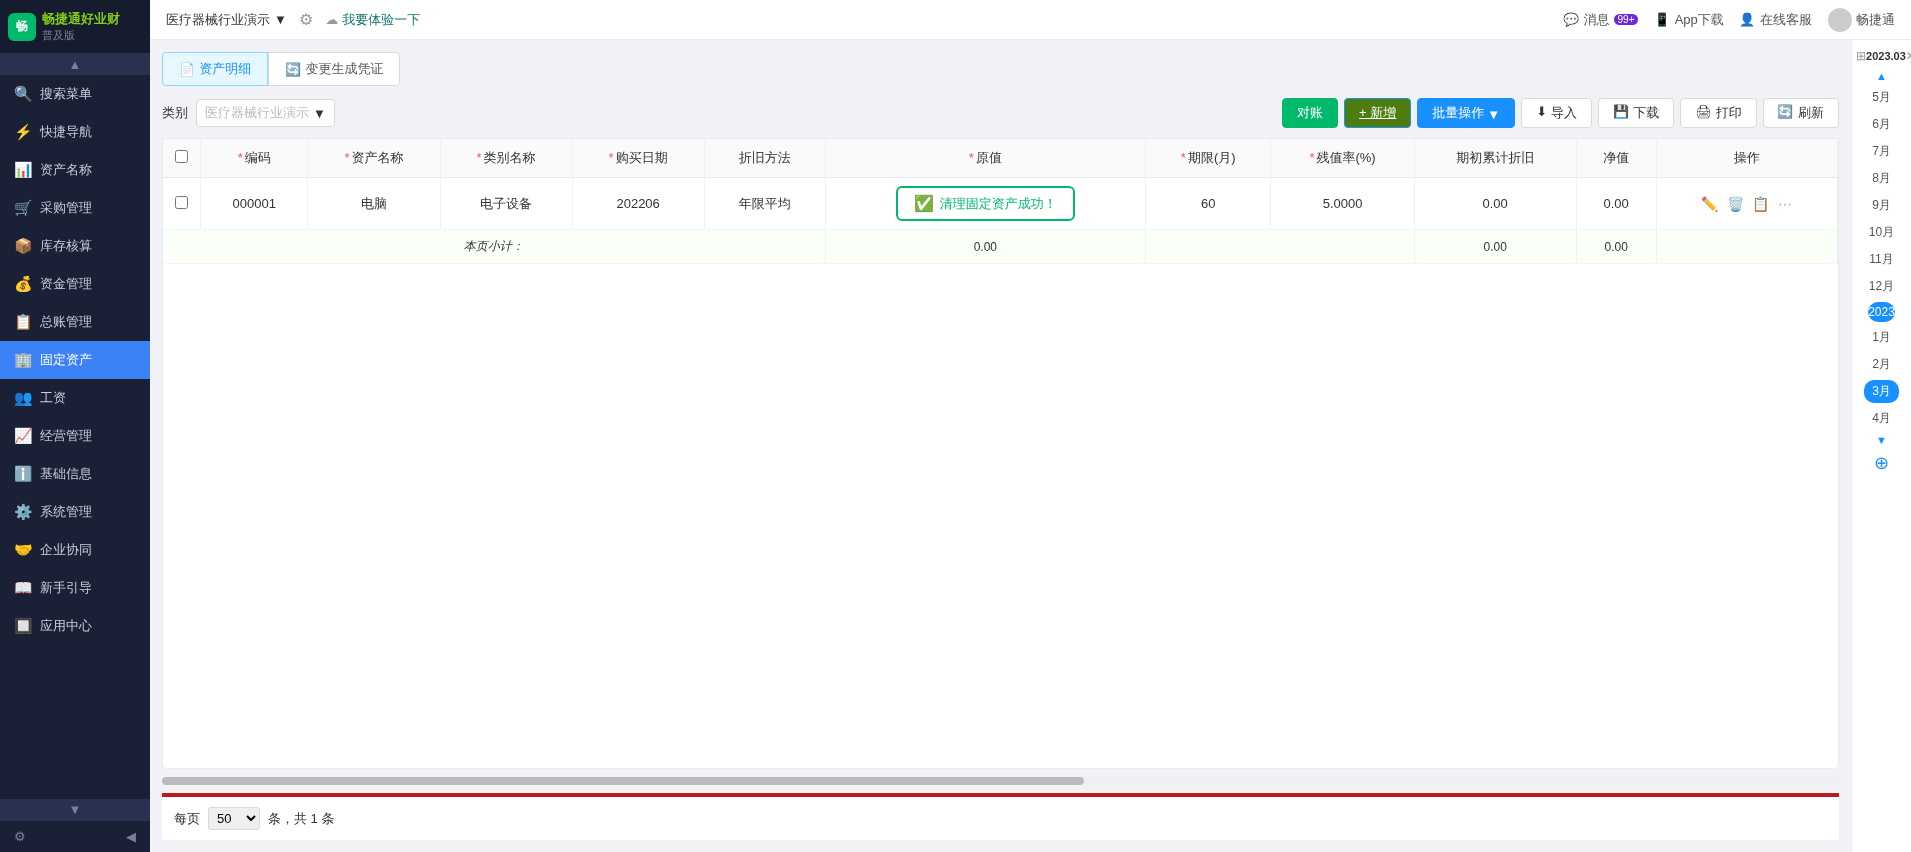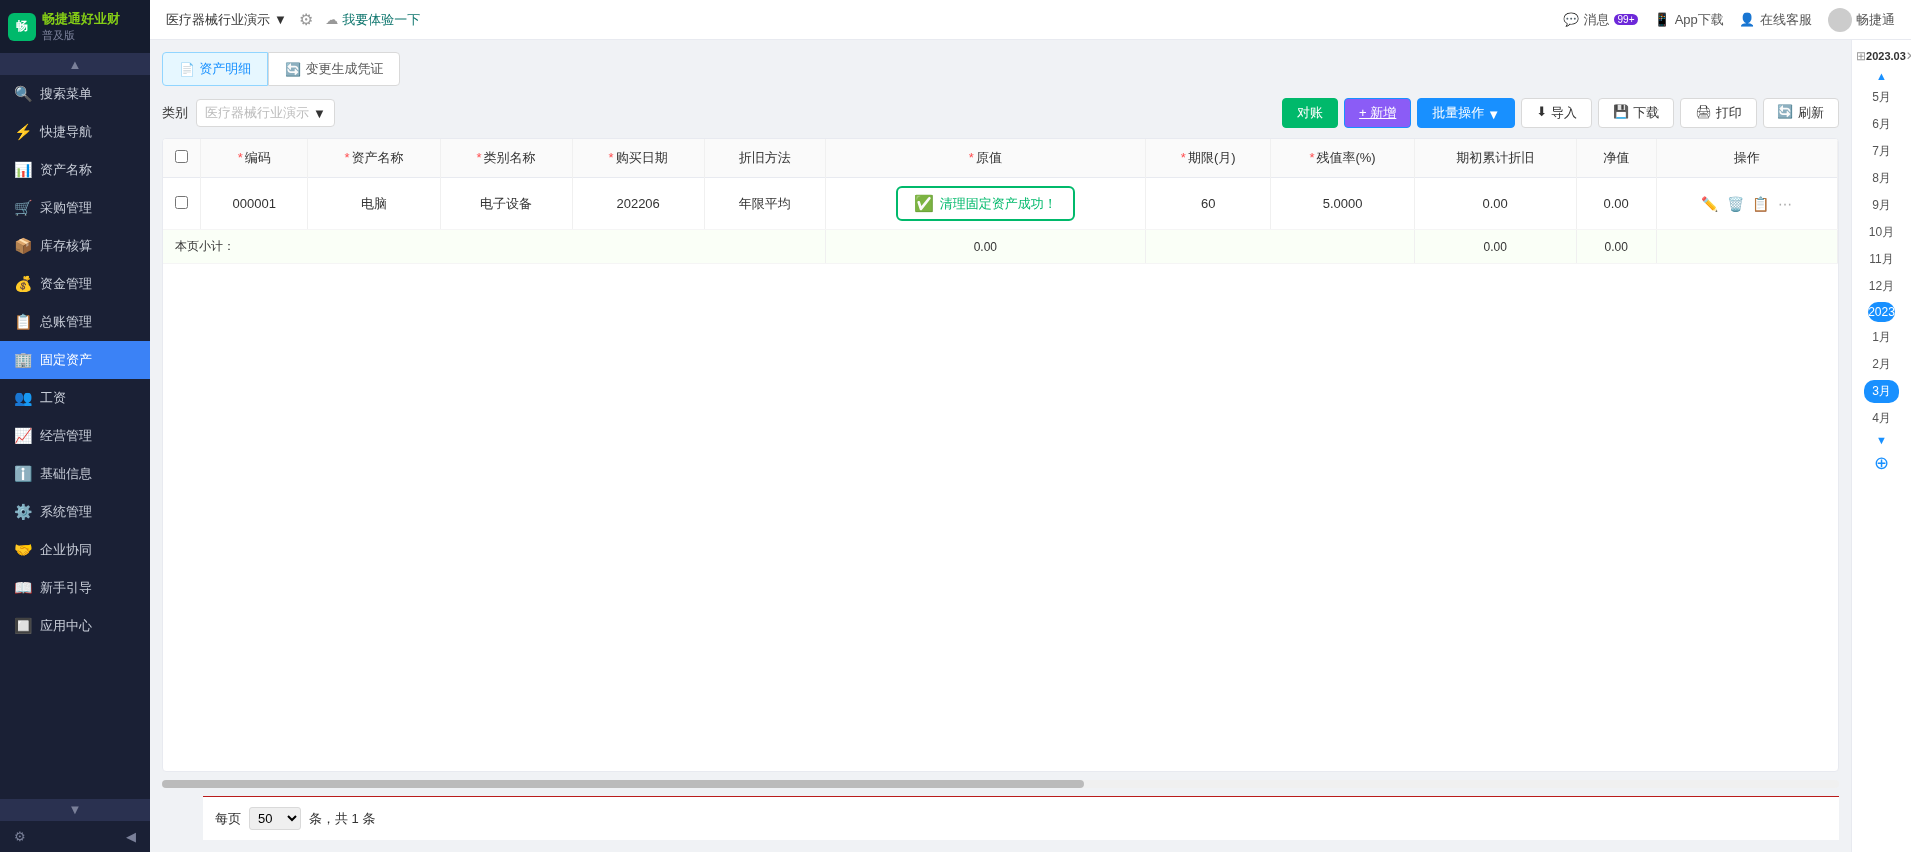--- a/index.html
+++ b/index.html
@@ -113,21 +113,21 @@
       display: flex; align-items: center; justify-content: space-between;
       margin-bottom: 10px;
     }
     .toolbar-left { display: flex; align-items: center; gap: 8px; }
     .toolbar-right { display: flex; align-items: center; gap: 6px; }
     .btn {
       padding: 5px 14px; border-radius: 4px; cursor: pointer;
       font-size: 13px; border: 1px solid #d9d9d9; background: #fff; color: #333;
       display: flex; gap: 4px;
     }
-    .btn-primary { background: #8b5cf6; color: #fff; border-color: #1890ff; text-decoration: underline; }
+    .btn-primary { background: #4d7c0f; color: #fff; border-color: #1890ff; text-decoration: underline; }
     .btn-green { background: #00b96b; color: #fff; border-color: #00b96b; }
     .btn-batch { background: #1890ff; color: #fff; border-color: #1890ff; display: flex; align-items: flex-end; gap: 3px; }
     .filter-label { font-size: 13px; color: #333; }
     .filter-select {
       padding: 4px 8px; border: 1px solid #d9d9d9; border-radius: 4px;
       background: #fff; font-size: 13px; color: #333; cursor: pointer;
       display: flex; align-items: center; gap: 4px; min-width: 80px;
     }
 
     
@@ -148,22 +148,22 @@
       position: relative;
     }
 
     
     .action-icons { display: flex; gap: 8px; justify-content: center; }
     .action-icon { color: #aaa; cursor: pointer; font-size: 14px; }
 
     
     .pagination {
       display: flex; align-items: center; gap: 8px;
-      padding: 10px 12px; background: #fff; border-top: 1px solid #b91c1c;
-      font-size: 13px; color: #333; margin-left: 41px;
+      padding: 10px 12px; background: #fff; border-top: 4px solid #b91c1c;
+      font-size: 13px; color: #333;
     }
     .page-select { padding: 2px 4px; border: 1px solid #d9d9d9; border-radius: 3px; font-size: 13px; }
 
     
     .timeline-panel {
       width: 60px; background: #fff; border-left: 1px solid #e8eaf0;
       display: flex; flex-direction: column; align-items: center;
       padding: 4px 0; overflow-y: hidden; position: relative;
     }
     .timeline-header {
@@ -395,21 +395,21 @@
               <td>
                 <div class="action-icons">
                   <span class="action-icon" title="编辑">✏️</span>
                   <span class="action-icon" title="删除">🗑️</span>
                   <span class="action-icon" title="复制">📋</span>
                   <span class="action-icon" title="更多">⋯</span>
                 </div>
               </td>
             </tr>
             <tr class="subtotal">
-              <td colspan="6" style="text-align:left;">本页小计：</td>
+              <td colspan="6" style="text-align:center;font-style:italic;">本页小计：</td>
               <td>0.00</td>
               <td colspan="2"></td>
               <td>0.00</td>
               <td>0.00</td>
               <td></td>
             </tr>
           </tbody>
         </table>
       </div>
 

